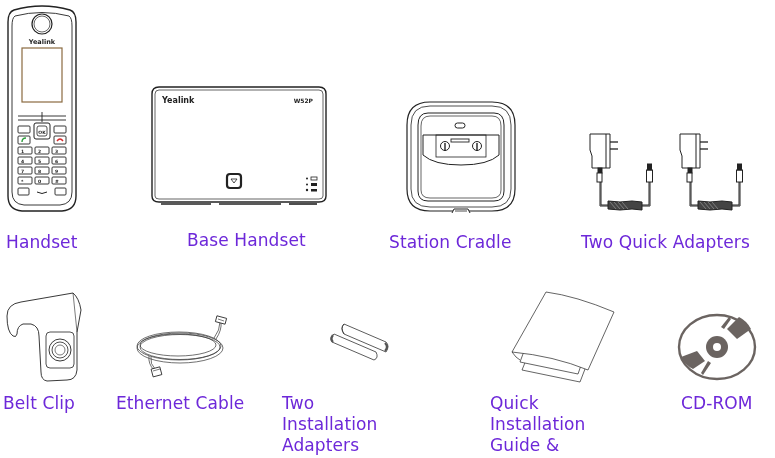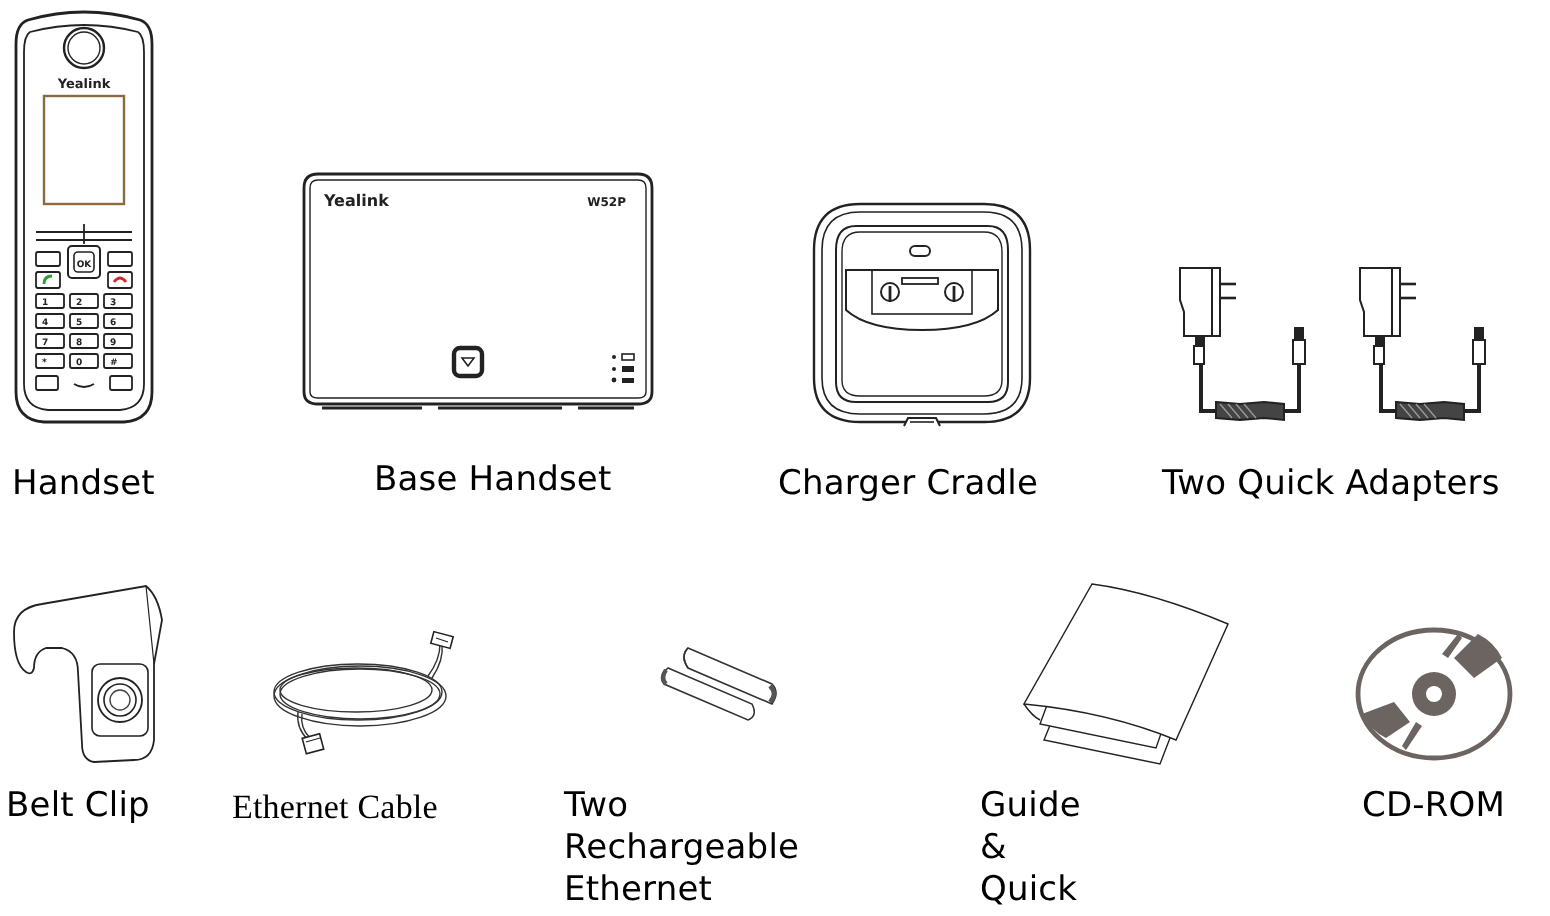--- a/index.html
+++ b/index.html
@@ -1,20 +1,20 @@
 <!DOCTYPE html>
 <html><head>
 <meta charset="utf-8">
 <style>
   html, body { margin:0; padding:0; background:#ffffff; }
   body { width:775px; height:458px; position:relative; overflow:hidden;
          font-family:"DejaVu Sans","Liberation Sans",sans-serif; color:#2a2a2a; }
   .item { position:absolute; }
   .art { position:absolute; }
-  .label { position:absolute; font-size:17px; line-height:21px; color:#000000; letter-spacing:0.1px; white-space:nowrap; }
+  .label { position:absolute; font-size:17px; line-height:21px; color:#6d28d9; letter-spacing:0.1px; white-space:nowrap; }
   .label.ml { white-space:normal; }
   svg { display:block; overflow:visible; }
 </style>
 </head>
 <body>
 
 <div class="item">
   <div class="art" style="left:6px; top:4px;">
     <svg width="72" height="210" viewBox="0 0 72 210">
 
@@ -118,21 +118,21 @@
       <rect x="45" y="38" width="18" height="3" fill="#fff" stroke="#222" stroke-width="0.9"></rect>
       <circle cx="39" cy="45" r="4.5" fill="#fff" stroke="#222" stroke-width="1"></circle>
       <line x1="39" y1="42" x2="39" y2="50" stroke="#222" stroke-width="1.4"></line>
       <circle cx="71" cy="45" r="4.5" fill="#fff" stroke="#222" stroke-width="1"></circle>
       <line x1="71" y1="42" x2="71" y2="50" stroke="#222" stroke-width="1.4"></line>
 
       <path d="M46 112 L48 108 L62 108 L64 112" fill="#fff" stroke="#222" stroke-width="1"></path>
       <line x1="49" y1="110" x2="61" y2="110" stroke="#222" stroke-width="0.8"></line>
     </svg>
   </div>
-  <div class="label" style="left:389px; top:232px;">Charger Cradle</div>
+  <div class="label" style="left:389px; top:232px;">Station Cradle</div>
 </div>
 
 <div class="item">
   <div class="art" style="left:588px; top:132px;">
     <svg width="160" height="80" viewBox="0 0 160 80">
       <g id="adapter" fill="none" stroke="#222" stroke-width="1">
         <path d="M2 2 L22 2 L22 36 L4 36 L4 24 L2 18 Z" fill="#fff"></path>
         <line x1="18" y1="2" x2="18" y2="36"></line>
         <line x1="22" y1="10" x2="30" y2="10" stroke-width="1.3"></line>
         <line x1="22" y1="17" x2="30" y2="17" stroke-width="1.3"></line>
@@ -194,55 +194,56 @@
         <path d="M82 23 Q88 14 87 6"></path>
         <path d="M15 40 Q14 48 20 54"></path>
         <path d="M17 41 Q16 48 21 53"></path>
       </g>
       <rect x="82" y="1" width="10" height="6" fill="#fff" stroke="#222" stroke-width="0.8" transform="rotate(15 87 4)"></rect>
       <line x1="84" y1="3" x2="90" y2="5" stroke="#222" stroke-width="0.6"></line>
       <rect x="18" y="52" width="9" height="8" fill="#fff" stroke="#222" stroke-width="0.8" transform="rotate(-15 22 56)"></rect>
       <line x1="19" y1="55" x2="26" y2="53" stroke="#222" stroke-width="0.6"></line>
     </svg>
   </div>
-  <div class="label" style="left:116px; top:393px;font-family:Liberation Serif, serif;">Ethernet Cable</div>
+  <div class="label" style="left:116px; top:393px;">Ethernet Cable</div>
 </div>
 
 <div class="item">
   <div class="art" style="left:328px; top:322px;">
     <svg width="70" height="40" viewBox="0 0 70 40">
       <g fill="#fff" stroke="#333" stroke-width="0.8">
         <path d="M16 2 L58 20 Q62 24 58 30 L16 12 Q12 6 16 2 Z"></path>
         <path d="M6 12 L48 30 Q51 36 46 38 L4 20 Q1 16 6 12 Z"></path>
       </g>
       <g stroke="#555" stroke-width="2.2" fill="none">
         <path d="M5 13 Q2 17 5 20"></path>
         <path d="M57 21 Q61 25 57 29"></path>
       </g>
       <path d="M16 2 Q12 6 16 12" fill="none" stroke="#333" stroke-width="0.8"></path>
     </svg>
   </div>
   <div class="label ml" style="left:282px; top:393px;">
-    <div>Two Rechargeable</div>
-    <div>Ethernet</div>
+    <div>Two Installation</div>
+    <div>Adapters</div>
   </div>
 </div>
 
 <div class="item">
   <div class="art" style="left:506px; top:290px;">
     <svg width="110" height="94" viewBox="0 0 110 94">
       <g fill="#fff" stroke="#222" stroke-width="0.7">
         <path d="M38 26 L94 40 L74 92 L16 80 Z"></path>
         <path d="M34 18 L90 32 L72 84 L14 72 Z"></path>
         <path d="M40 2 Q70 6 108 22 L82 80 Q48 66 6 62 Z"></path>
       </g>
       <path d="M6 62 Q10 68 14 70" fill="none" stroke="#222" stroke-width="0.7"></path>
     </svg>
   </div>
   <div class="label ml" style="left:490px; top:393px;">
+    <div>Quick Installation</div>
     <div>Guide &amp; Quick</div>
 
   </div>
 </div>
 
 <div class="item">
   <div class="art" style="left:677px; top:313px;">
     <svg width="80" height="68" viewBox="0 0 80 68">
       <ellipse cx="40" cy="34" rx="38" ry="32" fill="#fff" stroke="#6b6461" stroke-width="2.4"></ellipse>
 

